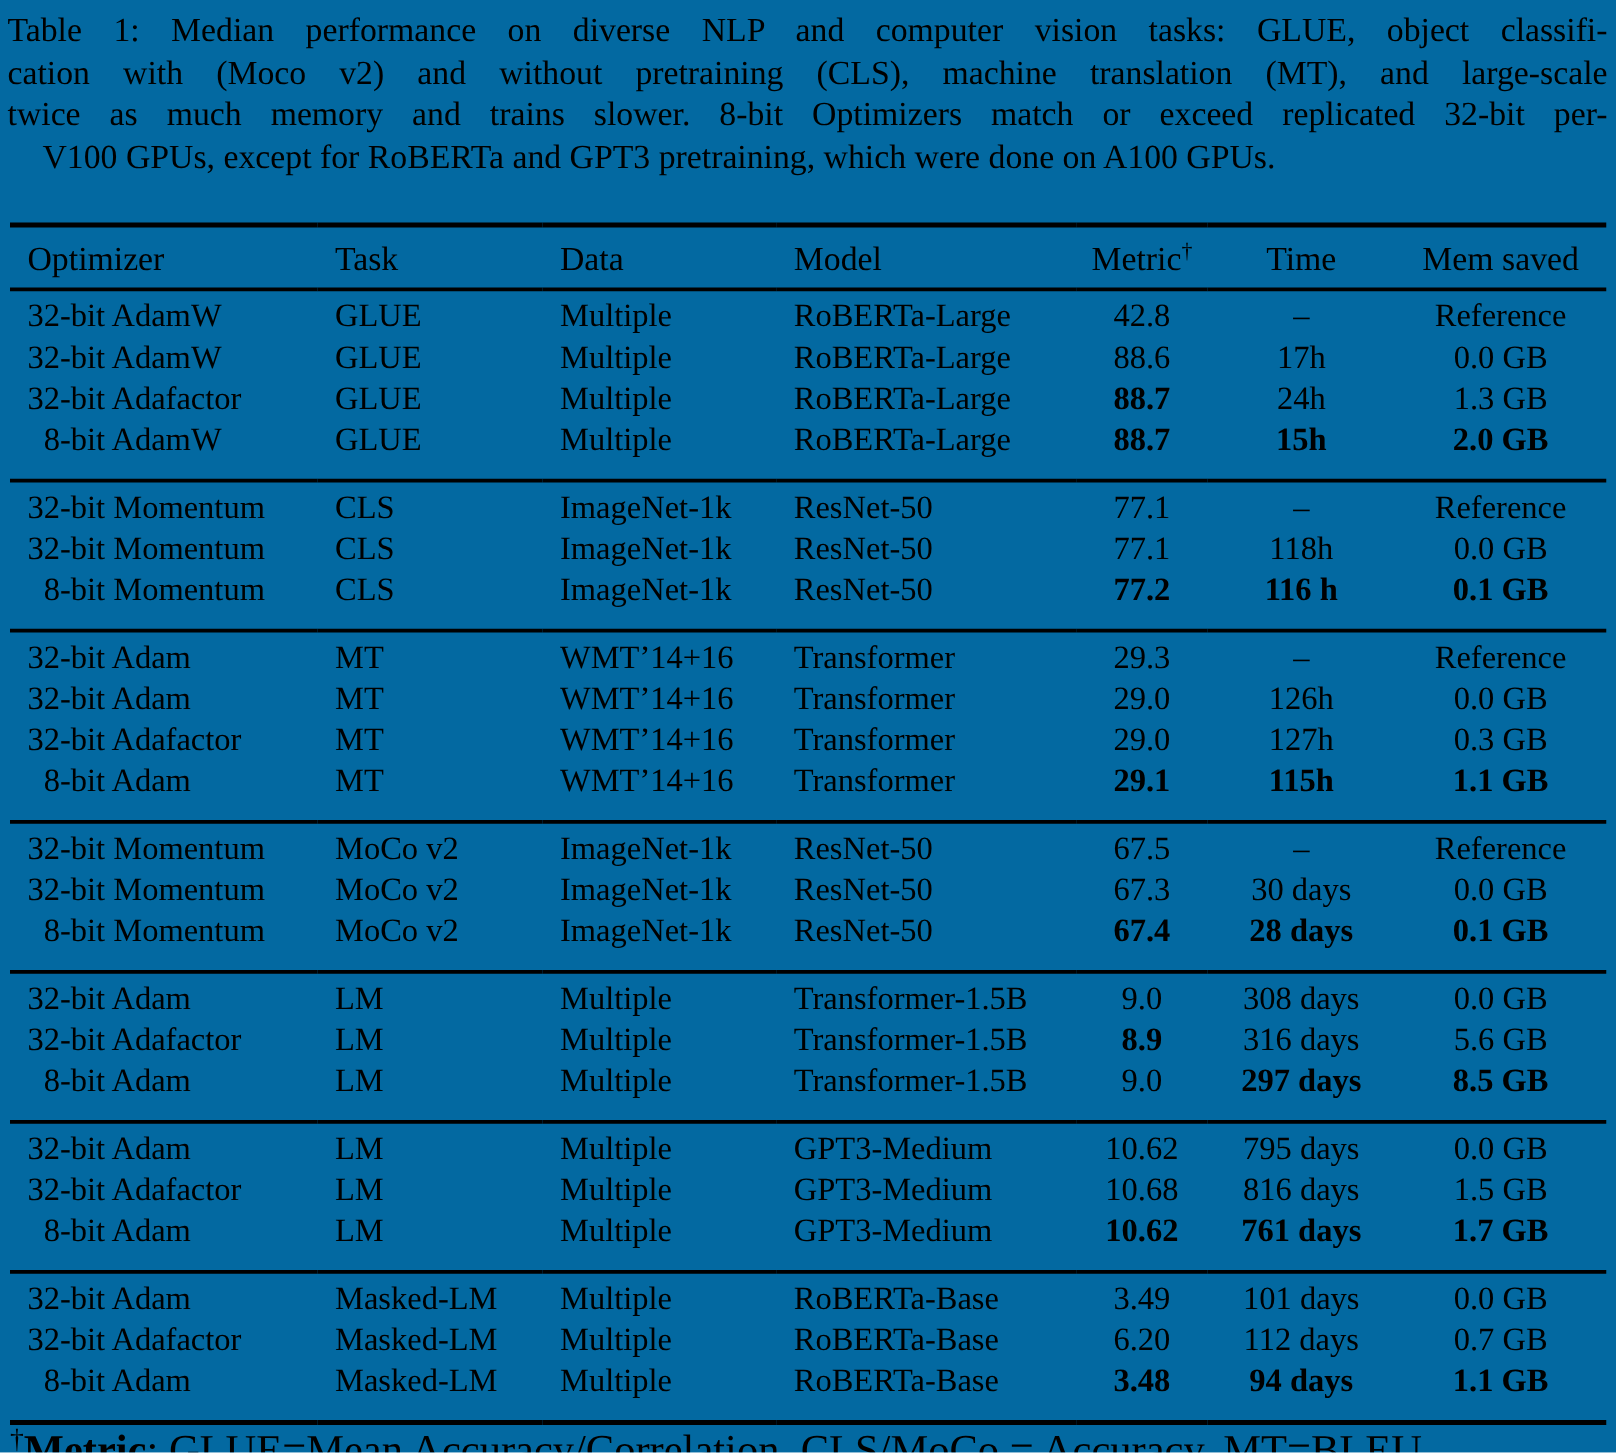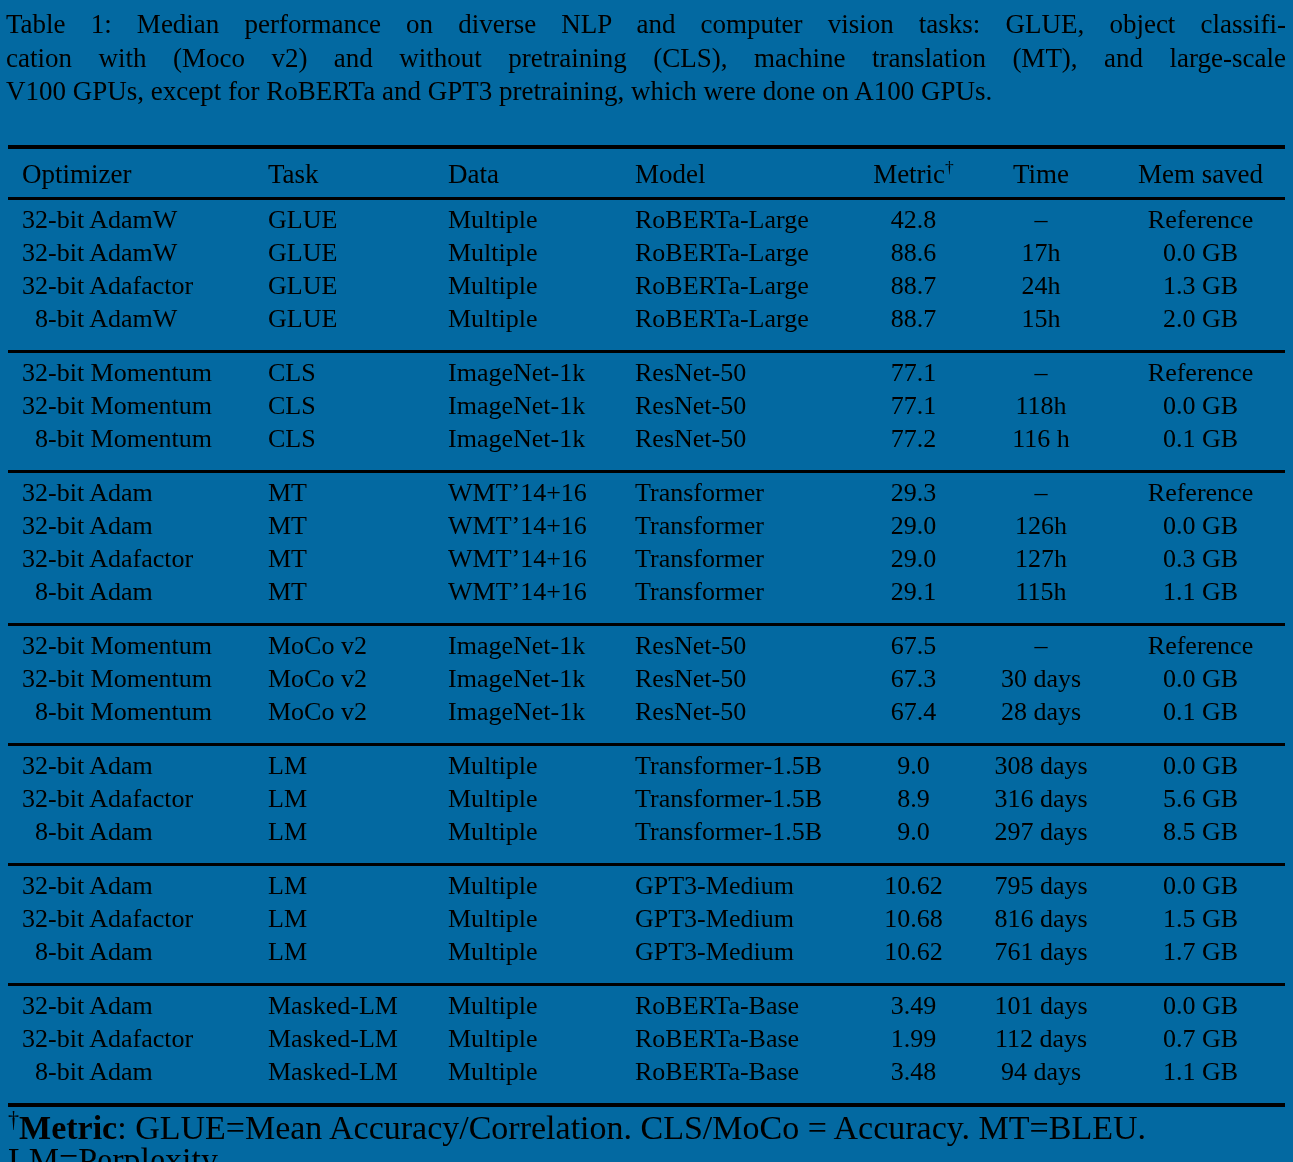--- a/index.html
+++ b/index.html
@@ -20,20 +20,21 @@
     line-height: 33.5px;
   }
   .caption .cap-line {
     text-align: justify;
     text-align-last: justify;
     white-space: normal;
   }
   .caption .cap-line:last-child {
     text-align: center;
     text-align-last: left;
+    margin-left: 28px;
   }
   
   table.results {
     table-layout: fixed;
     width: 1277px;
     margin: 36px 8px 0 8px;
     border-collapse: collapse;
     border-top: 4px solid #000;
     border-bottom: 4px solid #000;
     font-size: 26px;
@@ -49,41 +50,42 @@
   thead th sup { font-size: 0.65em; line-height: 0; }
   td {
     height: 33px;
     line-height: 33px;
     padding: 0;
     white-space: nowrap;
     overflow: hidden;
   }
   th:nth-child(-n+4), td:nth-child(-n+4) { text-align: left; padding-left: 14px; }
   th:nth-child(n+5),  td:nth-child(n+5)  { text-align: center; padding-left: 0; }
-  td.b { font-weight: normal; }
+  td.b { font-weight: bold; }
   td.indent { padding-left: 27px; }
   tbody tr:first-child td { padding-top: 3px; }
   tbody tr:last-child td  { padding-bottom: 15px; }
   
   .footnote {
     margin: 5px 8px 0 8px;
     font-size: 34px;
     line-height: 32px;
   }
   .footnote sup { font-size: 0.65em; line-height: 0; }
   .footnote .fn-bold { font-weight: bold; }
 </style>
 </head>
 <body>
 
 <div class="page">
 
   <div class="caption">
     <div class="cap-line">Table 1: Median performance on diverse NLP and computer vision tasks: GLUE, object classifi-</div>
     <div class="cap-line">cation with (Moco v2) and without pretraining (CLS), machine translation (MT), and large-scale</div>
+    <div class="cap-line">twice as much memory and trains slower. 8-bit Optimizers match or exceed replicated 32-bit per-</div>
     <div class="cap-line">V100 GPUs, except for RoBERTa and GPT3 pretraining, which were done on A100 GPUs.</div>
   </div>
 
   <table class="results">
     <colgroup>
       <col style="width:246px">
       <col style="width:180px">
       <col style="width:187px">
       <col style="width:240px">
       <col style="width:105px">
@@ -301,21 +303,21 @@
           <td>RoBERTa-Base</td>
           <td>3.49</td>
           <td>101 days</td>
           <td>0.0 GB</td>
         </tr>
         <tr>
           <td>32-bit Adafactor</td>
           <td>Masked-LM</td>
           <td>Multiple</td>
           <td>RoBERTa-Base</td>
-          <td>1.99</td>
+          <td>6.20</td>
           <td>112 days</td>
           <td>0.7 GB</td>
         </tr>
         <tr>
           <td class="indent">8-bit Adam</td>
           <td>Masked-LM</td>
           <td>Multiple</td>
           <td>RoBERTa-Base</td>
           <td class="b">3.48</td>
           <td class="b">94 days</td>

